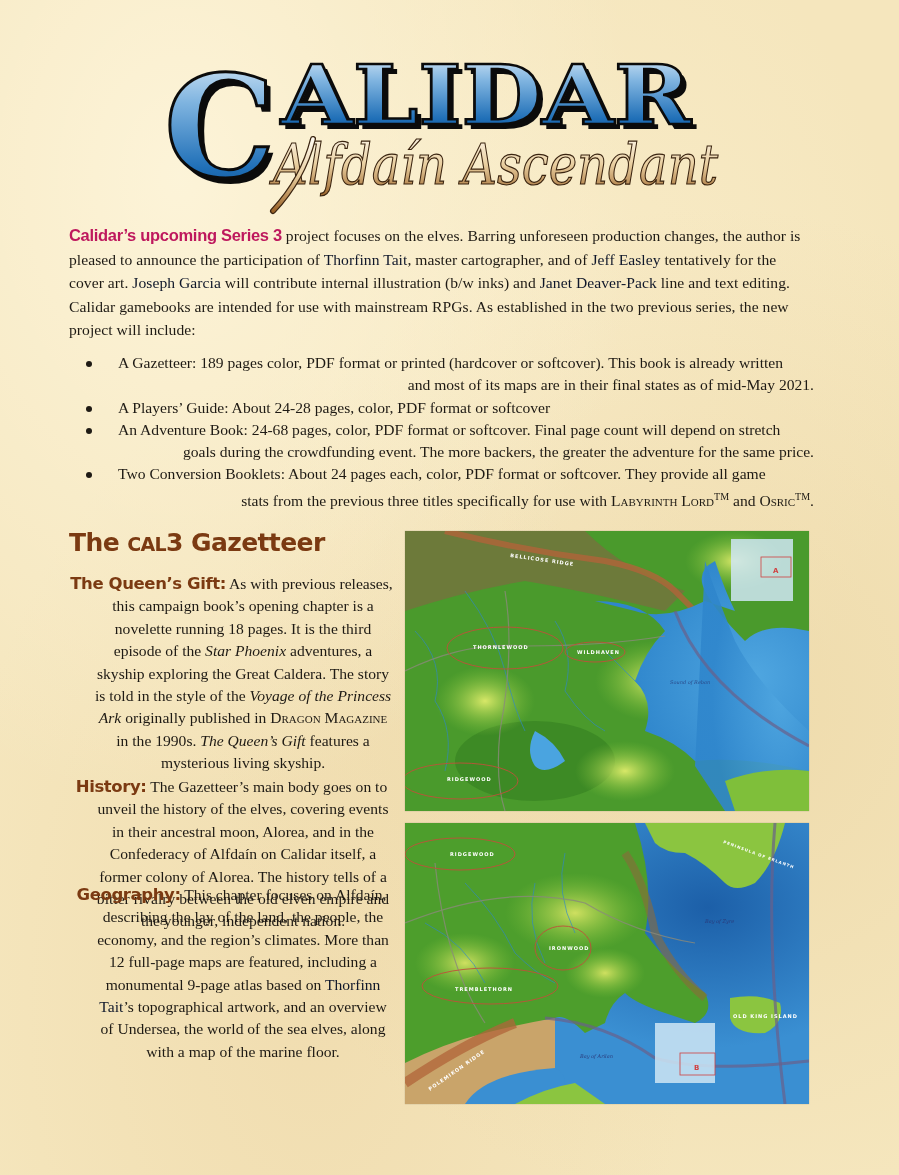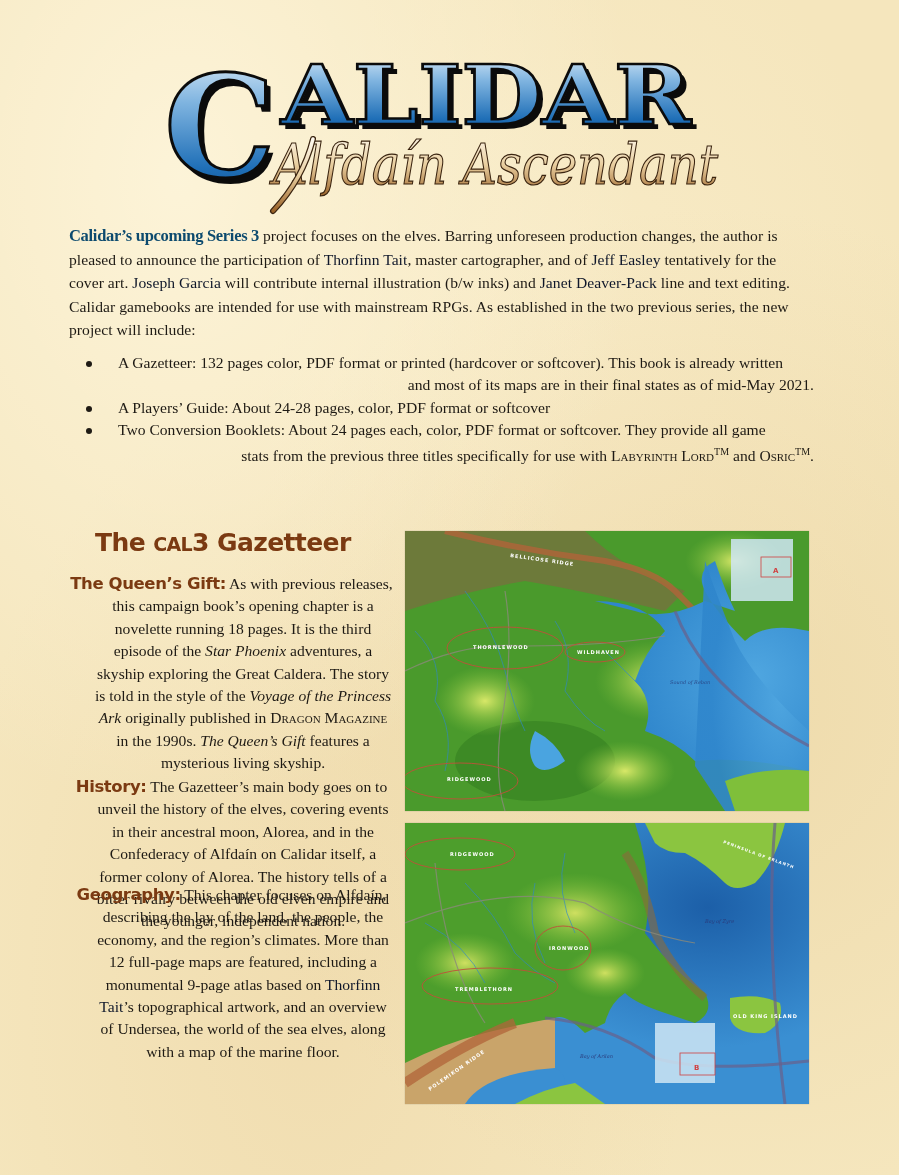--- a/index.html
+++ b/index.html
@@ -15,21 +15,21 @@
     color: #1e1a14;
   }
   .logo { position: absolute; left: 163px; top: 44px; width: 565px; height: 176px; }
   .logo svg { width: 100%; height: 100%; }
 
   .intro {
     position: absolute; left: 69px; top: 224px; width: 745px;
     font-size: 15.6px; line-height: 23.5px; letter-spacing: 0.05px;
   }
   .lead {
-    font-family: Liberation Serif, serif; font-weight: bold; color: #0c4a6e;
+    font-family: Liberation Sans, sans-serif; font-weight: bold; color: #be185d;
     font-size: 16.5px; letter-spacing: -0.3px;
   }
   .link { color: #0f172a; }
 
   .bullets {
     position: absolute; left: 84px; top: 352px; width: 730px;
     list-style: none; margin: 0; padding: 0;
     font-size: 15.6px; line-height: 22.3px;
   }
   .bullets li { position: relative; padding-left: 34px; }
@@ -38,21 +38,21 @@
     width: 6px; height: 6px; border-radius: 50%; background: #1e1a14;
   }
   .bullets li .cont { display: block; text-align: right; }
   .bullets li.indent2 .cont { padding-left: 9px; }
   .sc { font-variant: small-caps; }
   sup.tm { font-size: 10px; vertical-align: 6px; }
 
   .sec-title {
     position: absolute; left: 69px; top: 528px;
     font-family: "DejaVu Sans", sans-serif; font-weight: bold; color: #7b3a12;
-    font-size: 25px; letter-spacing: -0.6px; margin-left: 26px;
+    font-size: 25px; letter-spacing: -0.6px;
   }
   .sec-title .smc { font-size: 19px; }
 
   .col { position: absolute; left: 69px; width: 325px; font-size: 15.6px; line-height: 22.4px; }
   .col p { margin: 0; padding-left: 23px; text-indent: -23px; text-align: center; }
   .col .hd {
     font-family: "DejaVu Sans", sans-serif; font-weight: bold; color: #7b3a12;
     font-size: 16.5px; letter-spacing: -0.4px;
   }
   .col i { font-style: italic; }
@@ -90,25 +90,29 @@
     <path d="M150 95 q-10 40 -40 72" stroke="url(#goldg)" stroke-width="3.5" fill="none" stroke-linecap="round"></path>
   </svg>
 </div>
 
 <div class="intro">
   <span class="lead">Calidar’s upcoming Series 3</span><span> project focuses on the elves. Barring unforeseen production changes, the author is pleased to announce the participation of </span><span class="link">Thorfinn Tait</span><span>, master cartographer, and of </span><span class="link">Jeff Easley</span><span> tentatively for the cover art. </span><span class="link">Joseph Garcia</span><span> will contribute internal illustration (b/w inks) and </span><span class="link">Janet Deaver-Pack</span><span> line and text editing. Calidar gamebooks are intended for use with mainstream RPGs. As established in the two previous series, the new project will include:</span>
 </div>
 
 <ul class="bullets">
   <li class="indent2">
-    <span>A Gazetteer:  132 pages color, PDF format or printed (hardcover or softcover). This book is already written</span>
+    <span>A Gazetteer:  189 pages color, PDF format or printed (hardcover or softcover). This book is already written</span>
     <span class="cont" style="padding-left:9px">and most of its maps are in their final states as of mid-May 2021.</span>
   </li>
   <li>
     <span>A Players’ Guide:  About 24-28 pages, color, PDF format or softcover</span>
+  </li>
+  <li>
+    <span>An Adventure Book:  24-68 pages, color, PDF format or softcover. Final page count will depend on stretch</span>
+    <span class="cont" style="margin-left:-34px;padding-left:34px">goals during the crowdfunding event. The more backers, the greater the adventure for the same price.</span>
   </li>
   <li>
     <span>Two Conversion Booklets:  About 24 pages each, color, PDF format or softcover. They provide all game</span>
     <span class="cont"><span>stats from the previous three titles specifically for use with </span><span class="sc">Labyrinth Lord</span><sup class="tm">TM</sup><span> and </span><span class="sc">Osric</span><sup class="tm">TM</sup><span>.</span></span>
   </li>
 </ul>
 
 <div class="sec-title">
   <span>The </span><span class="smc">CAL</span><span>3 Gazetteer</span>
 </div>

